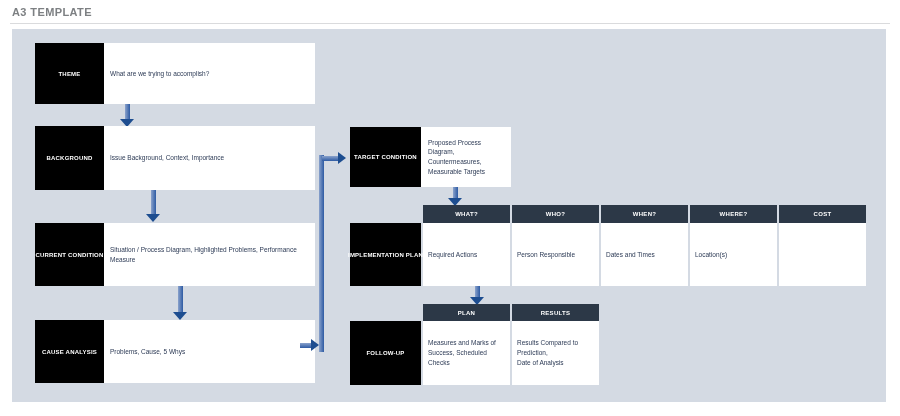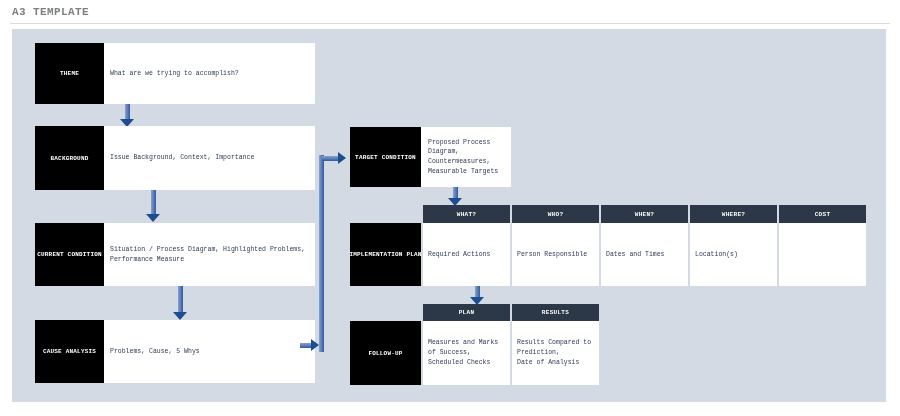--- a/index.html
+++ b/index.html
@@ -1,17 +1,17 @@
 <!DOCTYPE html>
 <html><head>
 <meta charset="utf-8">
 <style>
   html,body{margin:0;padding:0;background:#fff;}
   .page{position:relative;width:900px;height:416px;background:#ffffff;
-        font-family:Liberation Mono, monospace;overflow:hidden;}
+        font-family:Liberation Sans, sans-serif;overflow:hidden;}
   .page-title{position:absolute;left:12px;top:6px;font-size:11px;font-weight:bold;
         color:#7d8083;letter-spacing:.4px;}
   .title-divider{position:absolute;left:10px;top:23px;width:880px;height:1px;background:#dadbdd;}
   .panel{position:absolute;left:12px;top:29px;width:874px;height:373px;background:#d4dae3;}
 
   .box-label{position:absolute;background:#000;color:#fff;font-weight:bold;font-size:6px;
         letter-spacing:.2px;display:flex;align-items:center;justify-content:center;
         text-align:center;white-space:nowrap;}
   .box-content{position:absolute;background:#fff;color:#2c3a55;font-size:6.5px;line-height:1.5;
         display:flex;align-items:center;padding:0 8px 0 6px;box-sizing:border-box;

